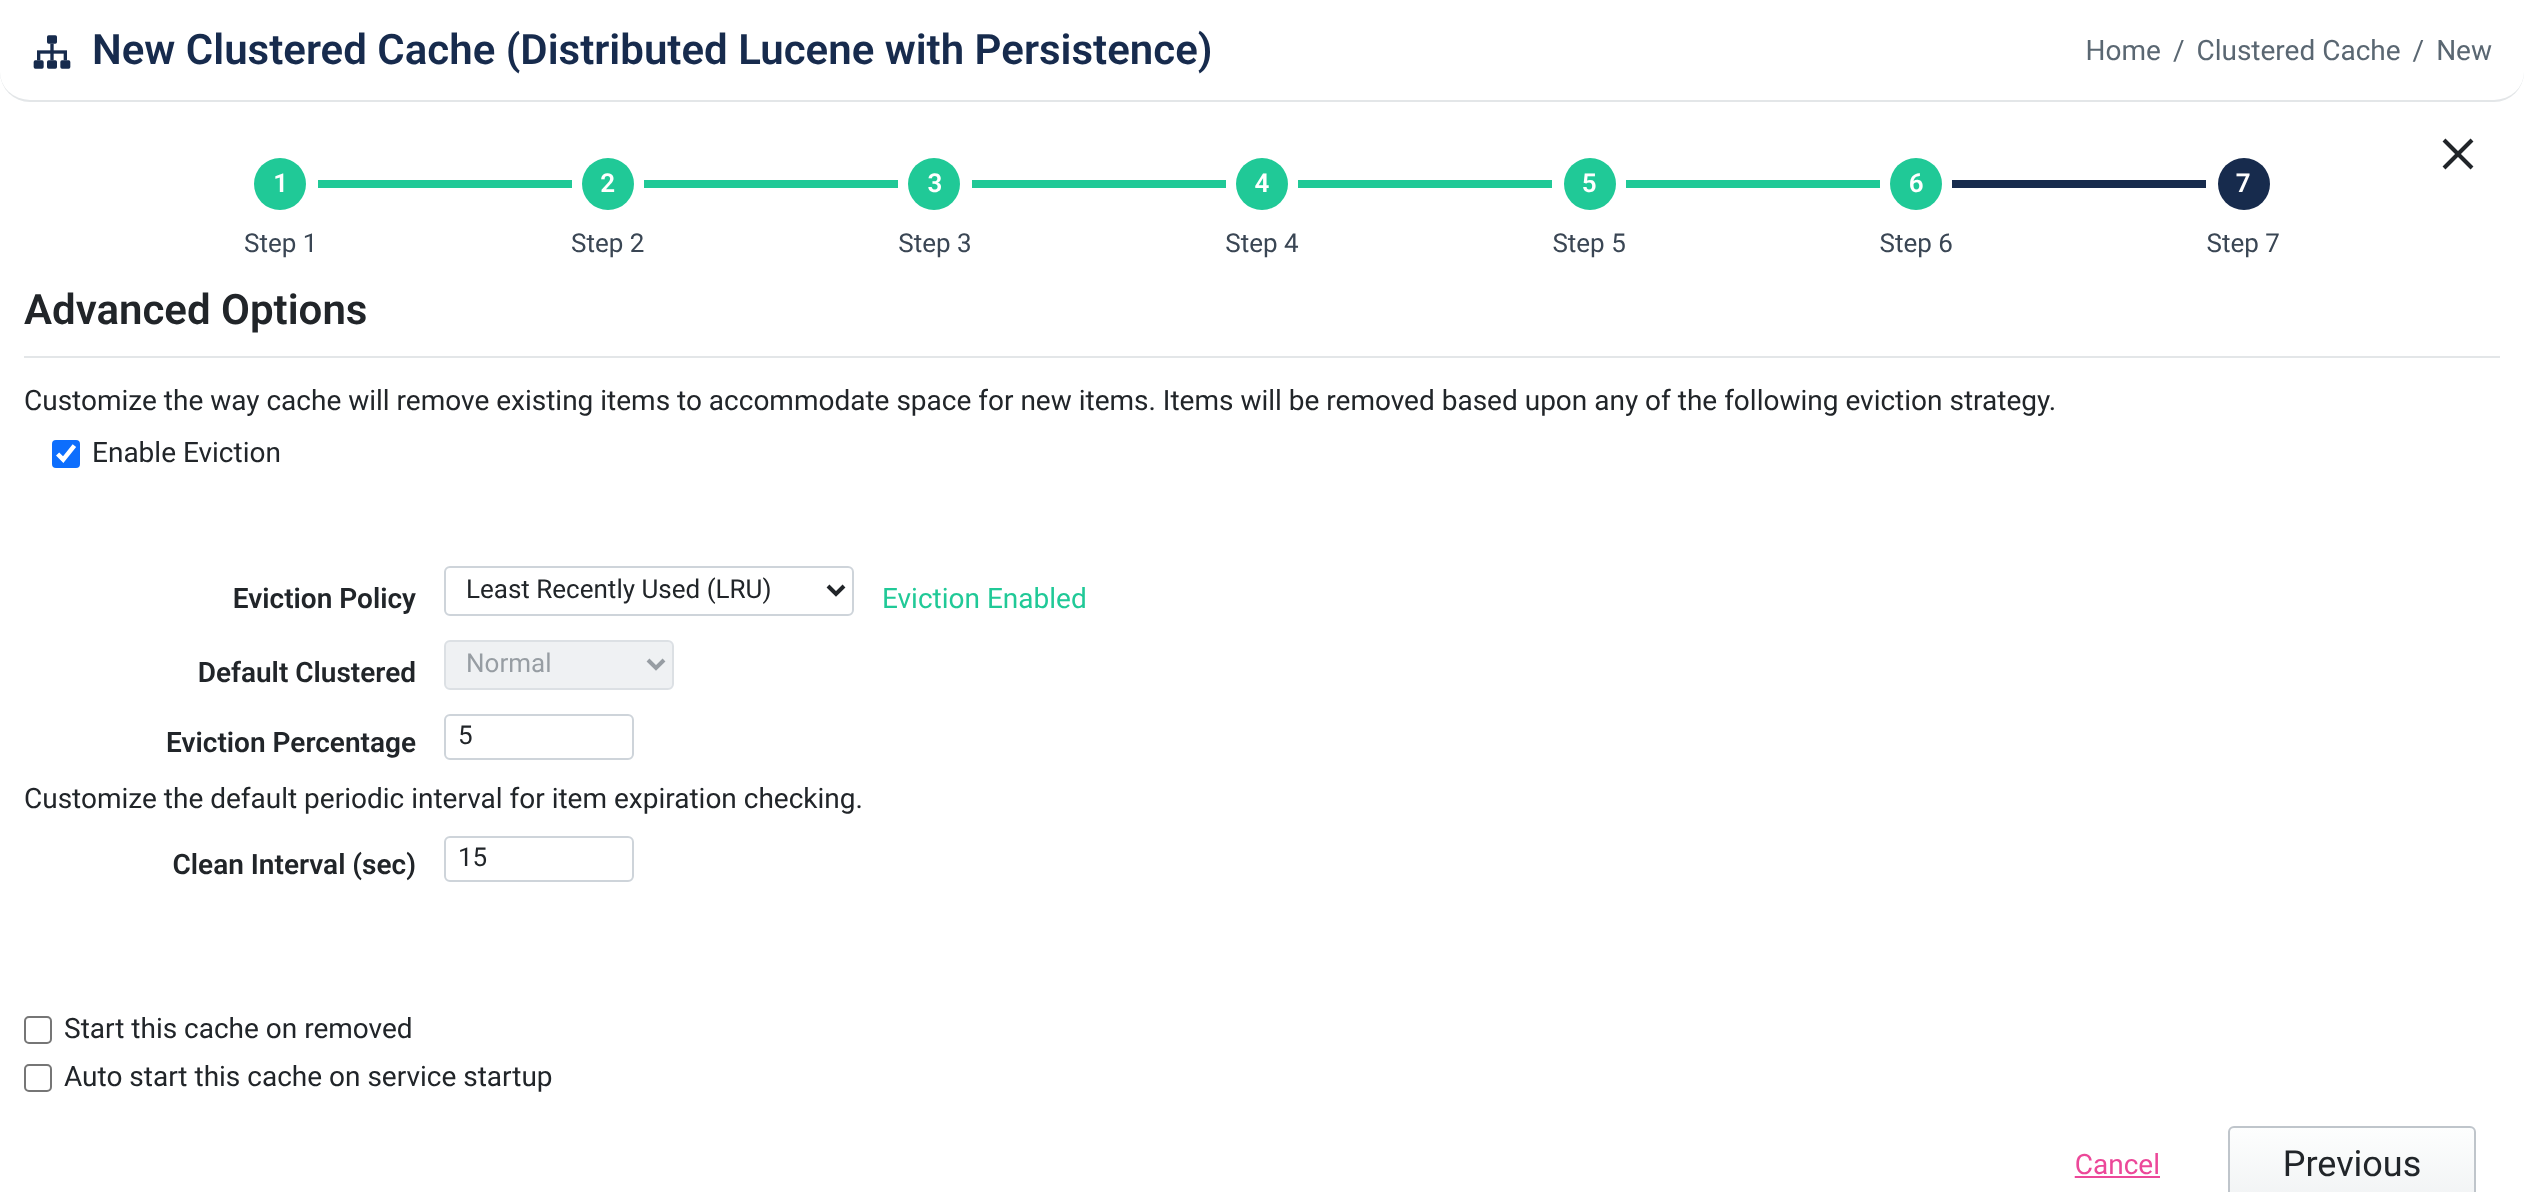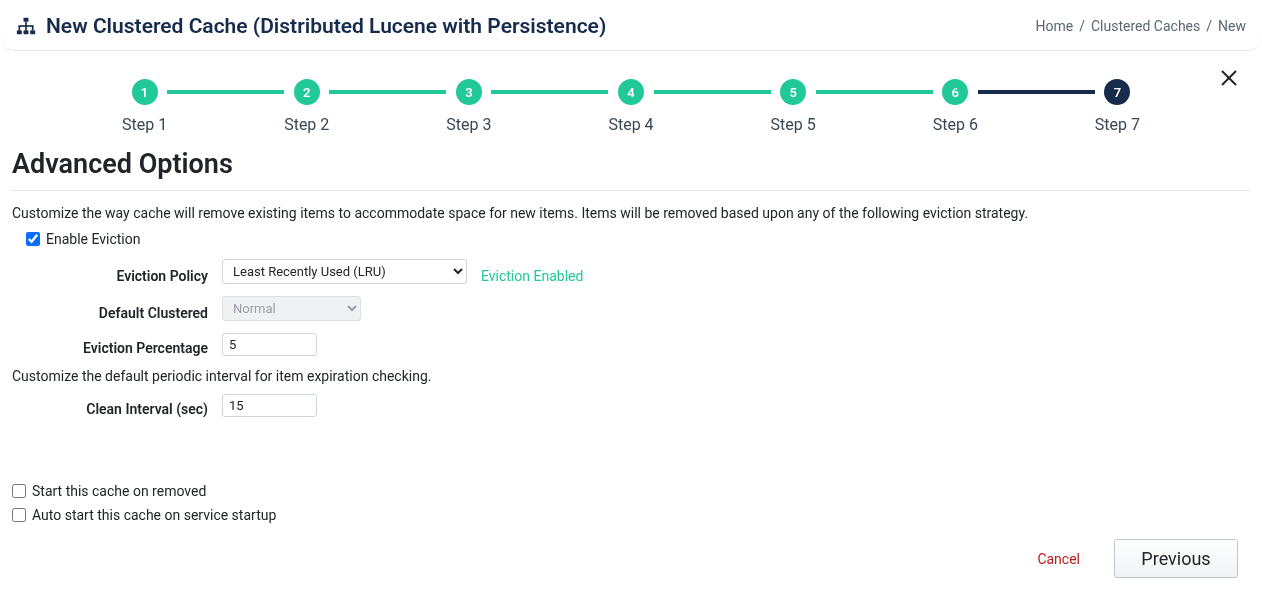--- a/index.html
+++ b/index.html
@@ -84,32 +84,32 @@
       justify-content: center;
       font-size: 13px;
       font-weight: 600;
       color: #fff;
       z-index: 2;
     }
     .step-circle.done { background: #20c997; }
     .step-circle.current { background: #172b4d; }
     .step-label {
       margin-top: 10px;
-      font-size: 16px;
+      font-size: 13px;
       color: #3a4654;
     }
     .step-connector {
       flex: 1;
       height: 4px;
       margin-top: 11px;
     }
     .step-connector.done { background: #20c997; }
     .step-connector.pending { background: #172b4d; }
     .section-title {
-      font-size: 27px;
+      font-size: 21px;
       font-weight: 600;
       color: #212529;
       padding: 4px 0 10px 0;
     }
     .section-rule {
       border: none;
       border-top: 1px solid #e3e6e8;
       margin-bottom: 14px;
     }
     .desc-text {
@@ -150,38 +150,39 @@
       padding: 3px 6px;
       font-size: 13px;
       font-family: inherit;
       color: #212529;
       background: #fff;
     }
     select:disabled {
       background: #e9ecef;
       color: #6c757d;
     }
-    .select-wide { width: 245px; }
-    .select-medium { width: 139px; }
+    .select-wide { width: 205px; margin-top: 36px; }
+    .select-medium { width: 115px; }
     .input-small { width: 95px; }
     .inline-status {
       margin-left: 14px;
       color: #20c997;
       font-size: 14px;
     }
     .spacer-block { height: 54px; }
     .footer-actions {
       display: flex;
       justify-content: flex-end;
       align-items: center;
       gap: 14px;
       padding: 8px 12px 10px 12px;
     }
     .link-cancel {
-      color: #b91c1c;
+      color: #ec4899;
+      text-decoration: underline;
       font-size: 14px;
       cursor: pointer;
       margin-right: 20px;
     }
     .btn {
       min-width: 124px;
       padding: 8px 16px;
       font-size: 18px;
       font-family: inherit;
       border: 1px solid #bfc5cb;
@@ -209,21 +210,21 @@
       <rect x="3" y="11" width="18" height="2"></rect>
       <rect x="3" y="12" width="2" height="5"></rect>
       <rect x="11" y="12" width="2" height="5"></rect>
       <rect x="19" y="12" width="2" height="5"></rect>
     </svg>
     <h1 class="page-title">New Clustered Cache (Distributed Lucene with Persistence)</h1>
   </div>
   <nav class="breadcrumb">
     <a href="#">Home</a>
     <span class="breadcrumb-sep">/</span>
-    <a href="#">Clustered Caches</a>
+    <a href="#">Clustered Cache</a>
     <span class="breadcrumb-sep">/</span>
     <span class="breadcrumb-current">New</span>
   </nav>
 </div>
 
 <div class="wizard-body">
   <button class="close-btn">
     <svg width="18" height="18" viewBox="0 0 18 18">
       <line x1="2" y1="2" x2="16" y2="16" stroke="#212529" stroke-width="2"></line>
       <line x1="16" y1="2" x2="2" y2="16" stroke="#212529" stroke-width="2"></line>

